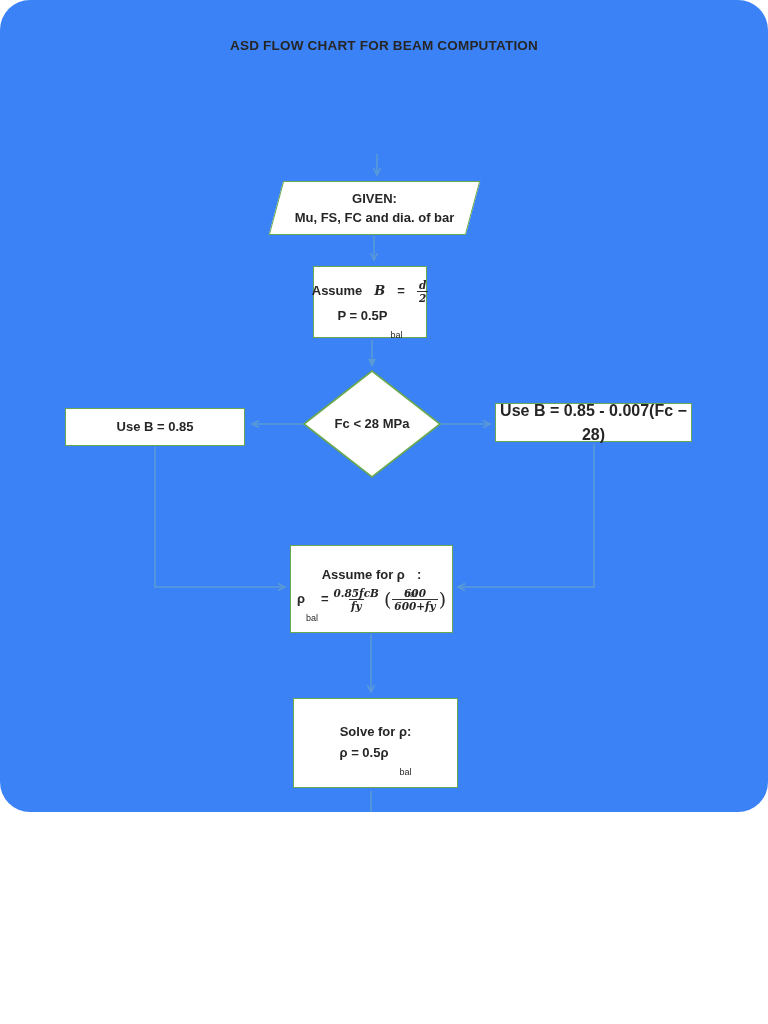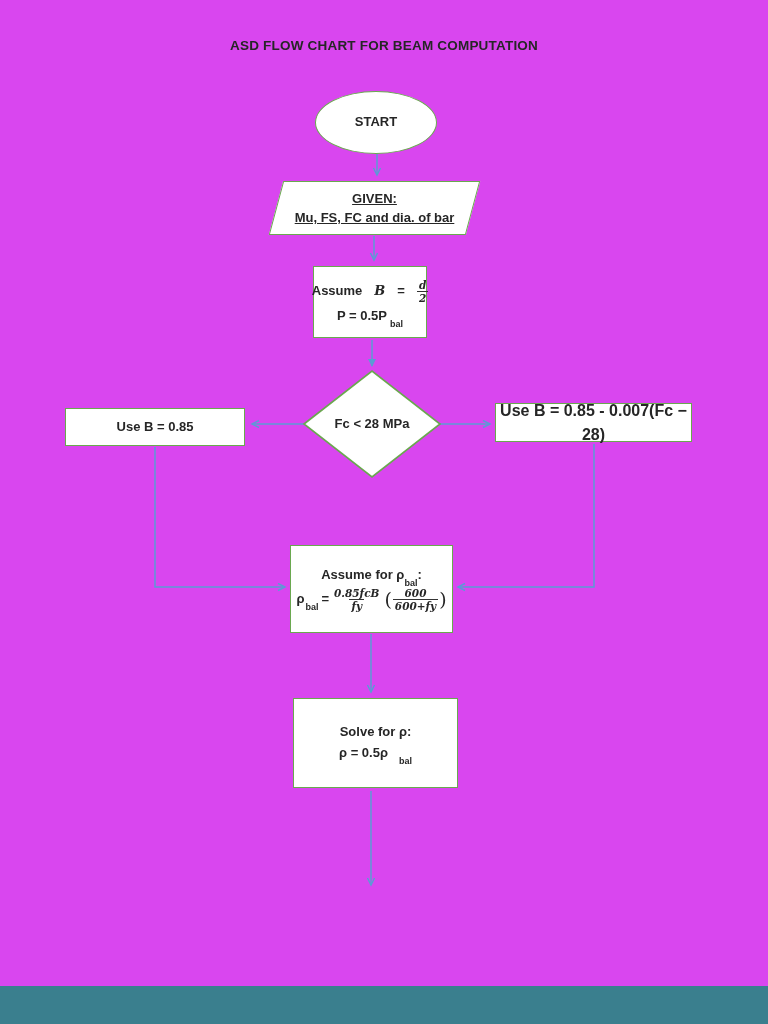--- a/index.html
+++ b/index.html
@@ -1,23 +1,24 @@
 <!DOCTYPE html>
 <html style="--shape-border: #6aa84f; --connector: #5b9bd5; --text: #262626; --footer-bar: #3a7f8e;"><head>
 <meta charset="utf-8">
 <style>
   html, body { margin: 0; padding: 0; background: #ffffff; }
   .page {
     position: relative;
     width: 768px;
-    height: 1024px;
-    background: #d946ef;
+    height: 812px;
+    background: #3b82f6;
     overflow: hidden;
     font-family: "Liberation Sans", sans-serif;
     color: var(--text, #262626);
+    border-radius: 30px;
   }
   .title {
     position: absolute;
     top: 38px;
     left: 0;
     width: 100%;
     text-align: center;
     font-weight: bold;
     font-size: 13.5px;
     letter-spacing: 0.2px;
@@ -50,21 +51,21 @@
     background: #ffffff;
     box-sizing: border-box;
   }
   .para-content {
     position: relative; width: 100%; height: 100%;
     display: flex; flex-direction: column; align-items: center; justify-content: center;
     font-weight: bold; font-size: 13px; line-height: 1.5; text-align: center;
   }
 
   .row { display: flex; align-items: center; justify-content: center; gap: 12px; }
-  .sub { font-size: 9px; font-weight: bold; vertical-align: -2px; position: relative; top: 8px; }
+  .sub { font-size: 9px; font-weight: normal; vertical-align: -2px; position: relative; top: 19px; }
   .mathvar { font-family: "DejaVu Serif", serif; font-style: italic; font-weight: bold; }
   .frac {
     display: inline-flex; flex-direction: column; align-items: center;
     font-family: "DejaVu Serif", serif; font-style: italic; font-weight: bold;
     font-size: 10.5px; line-height: 1.15;
   }
   .frac .den { border-top: 1.2px solid #333; padding: 0 2px; }
   .frac .num { padding: 0 2px; }
   .paren { font-size: 19px; font-weight: normal; font-family: "DejaVu Serif", serif; line-height: 1; }
 
@@ -96,25 +97,22 @@
     <path class="conn" d="M304,424 L252,424" marker-end="url(#chev)"></path>
     <path class="conn" d="M440,424 L490,424" marker-end="url(#chev)"></path>
     <path class="conn" d="M155,447 L155,587 L285,587" marker-end="url(#chev)"></path>
     <path class="conn" d="M594,444 L594,587 L458,587" marker-end="url(#chev)"></path>
     <path class="conn" d="M371,634 L371,692" marker-end="url(#chev)"></path>
     <path class="conn" d="M371,791 L371,885" marker-end="url(#chev)"></path>
 
     <polygon class="diamond" points="304,424 372,371 440,424 372,477"></polygon>
   </svg>
 
-  <div class="node box ellipse" style="left:315px; top:91px; width:122px; height:63px;">
-    <span>START</span>
-  </div>
 
-  <div class="para-wrap" style="left:267px; top:181px; width:215px; height:54px;text-decoration:underline;">
+  <div class="para-wrap" style="left:267px; top:181px; width:215px; height:54px;">
     <div class="slant-bg"></div>
     <div class="para-content">
       <span>GIVEN:</span>
       <span>Mu, FS, FC and dia. of bar</span>
     </div>
   </div>
 
   <div class="node box" style="left:313px; top:266px; width:114px; height:72px; gap:3px;">
     <div class="row">
       <span>Assume</span>

